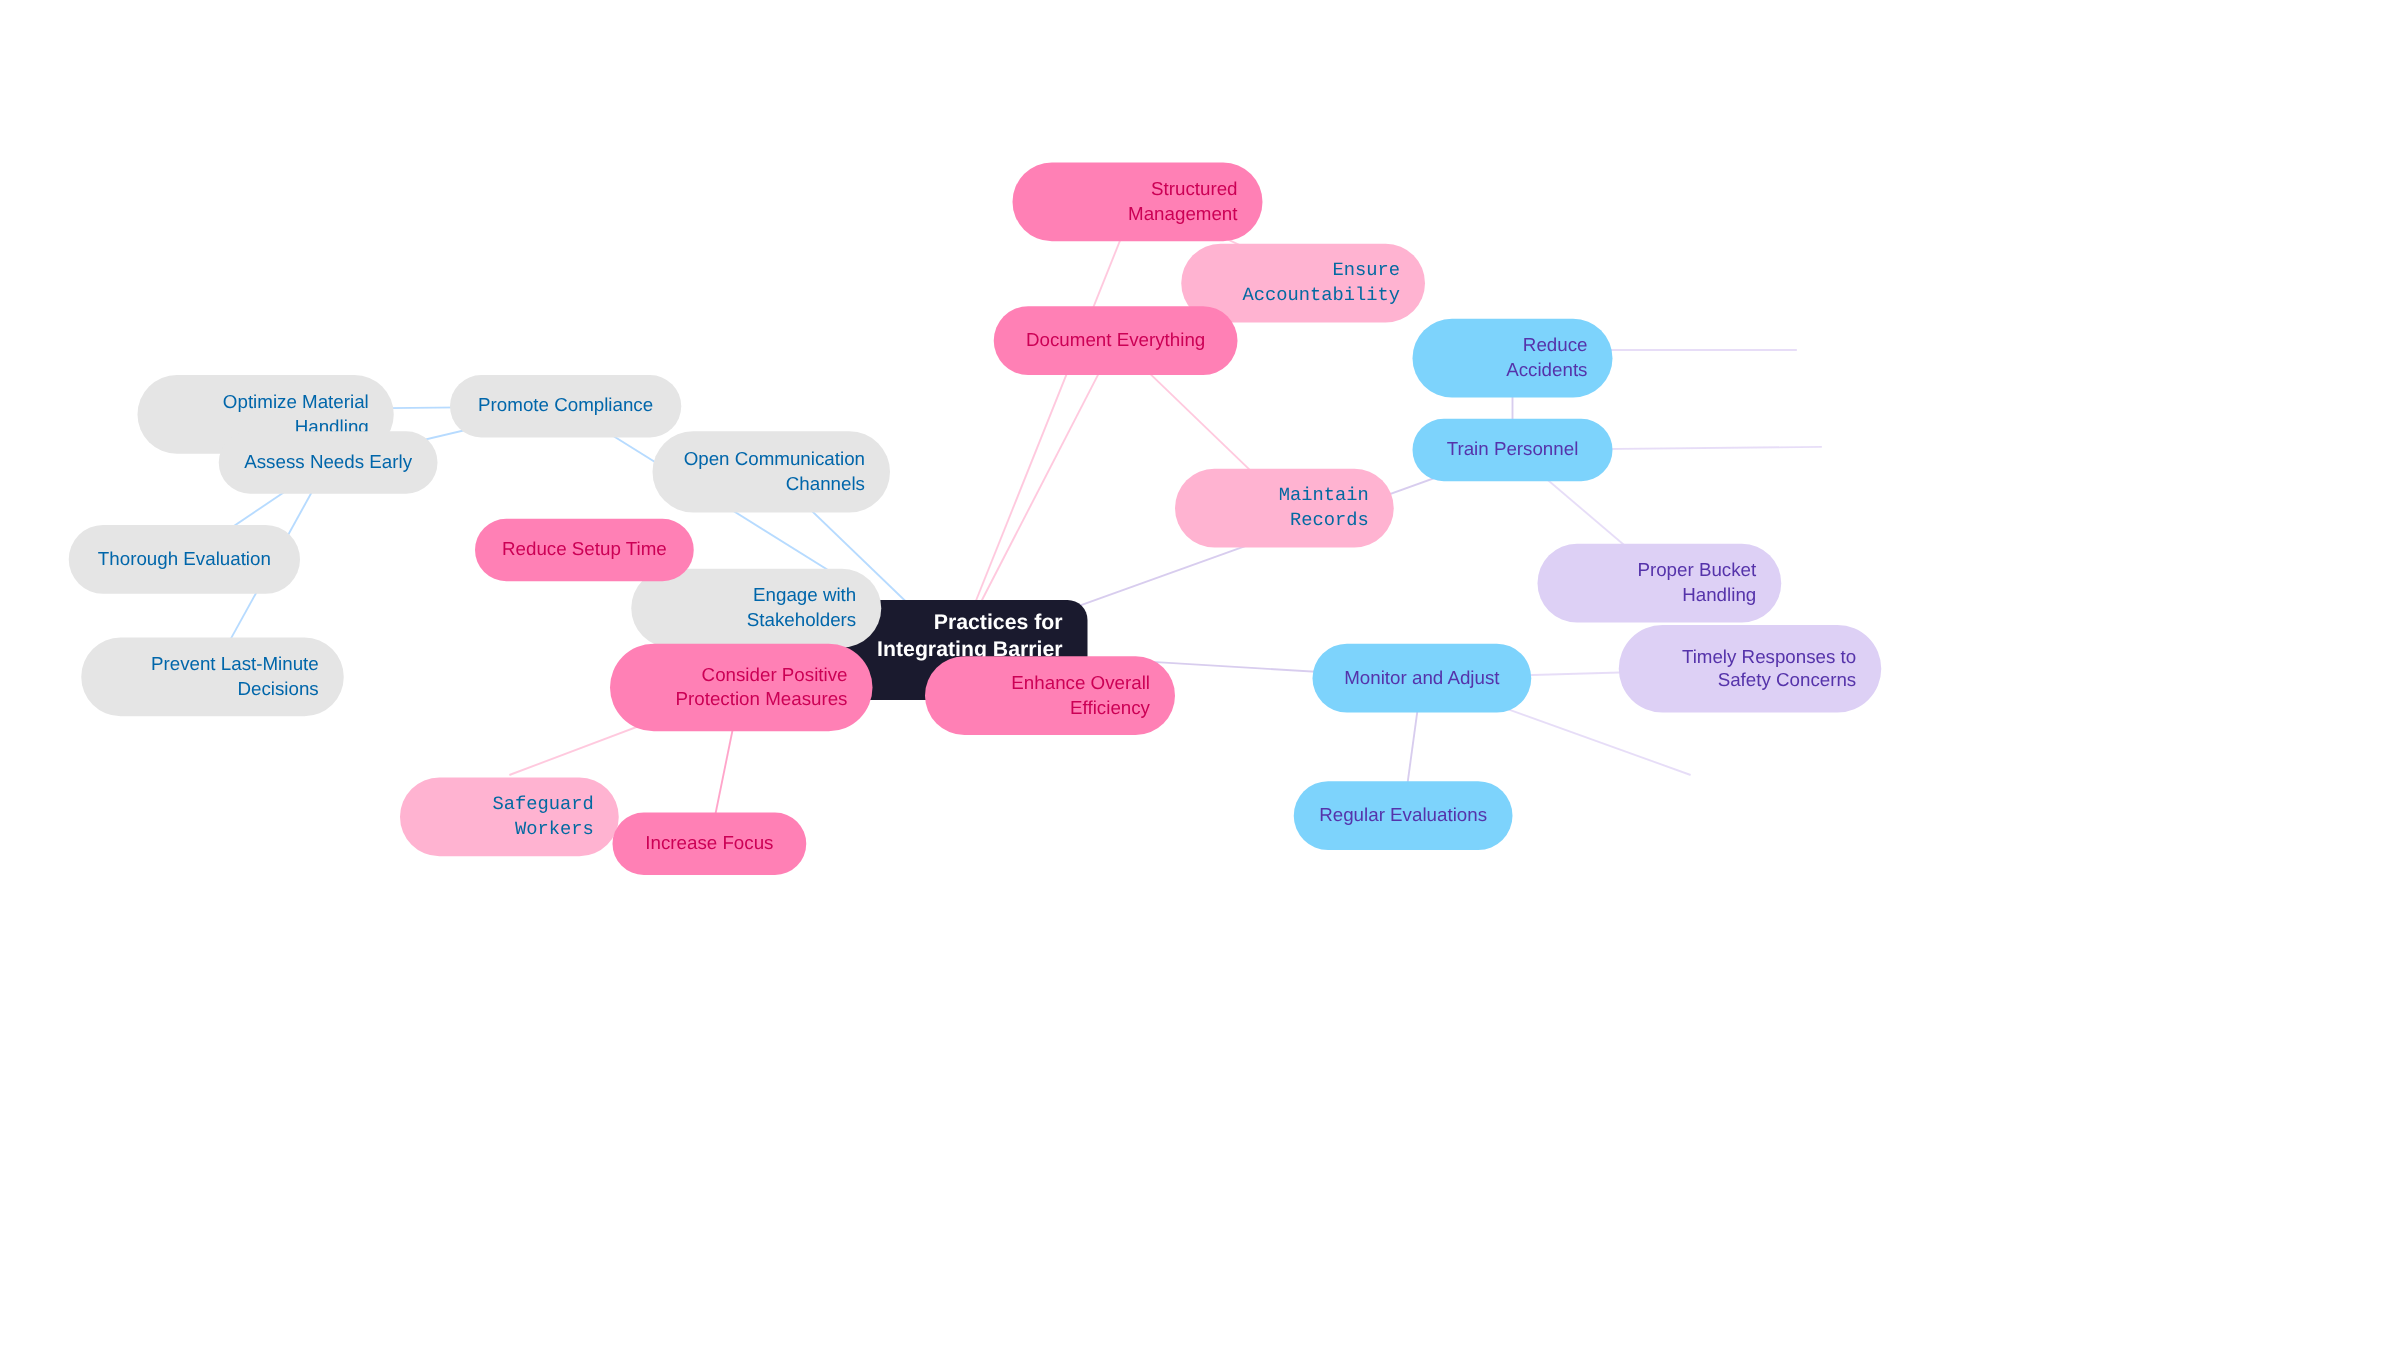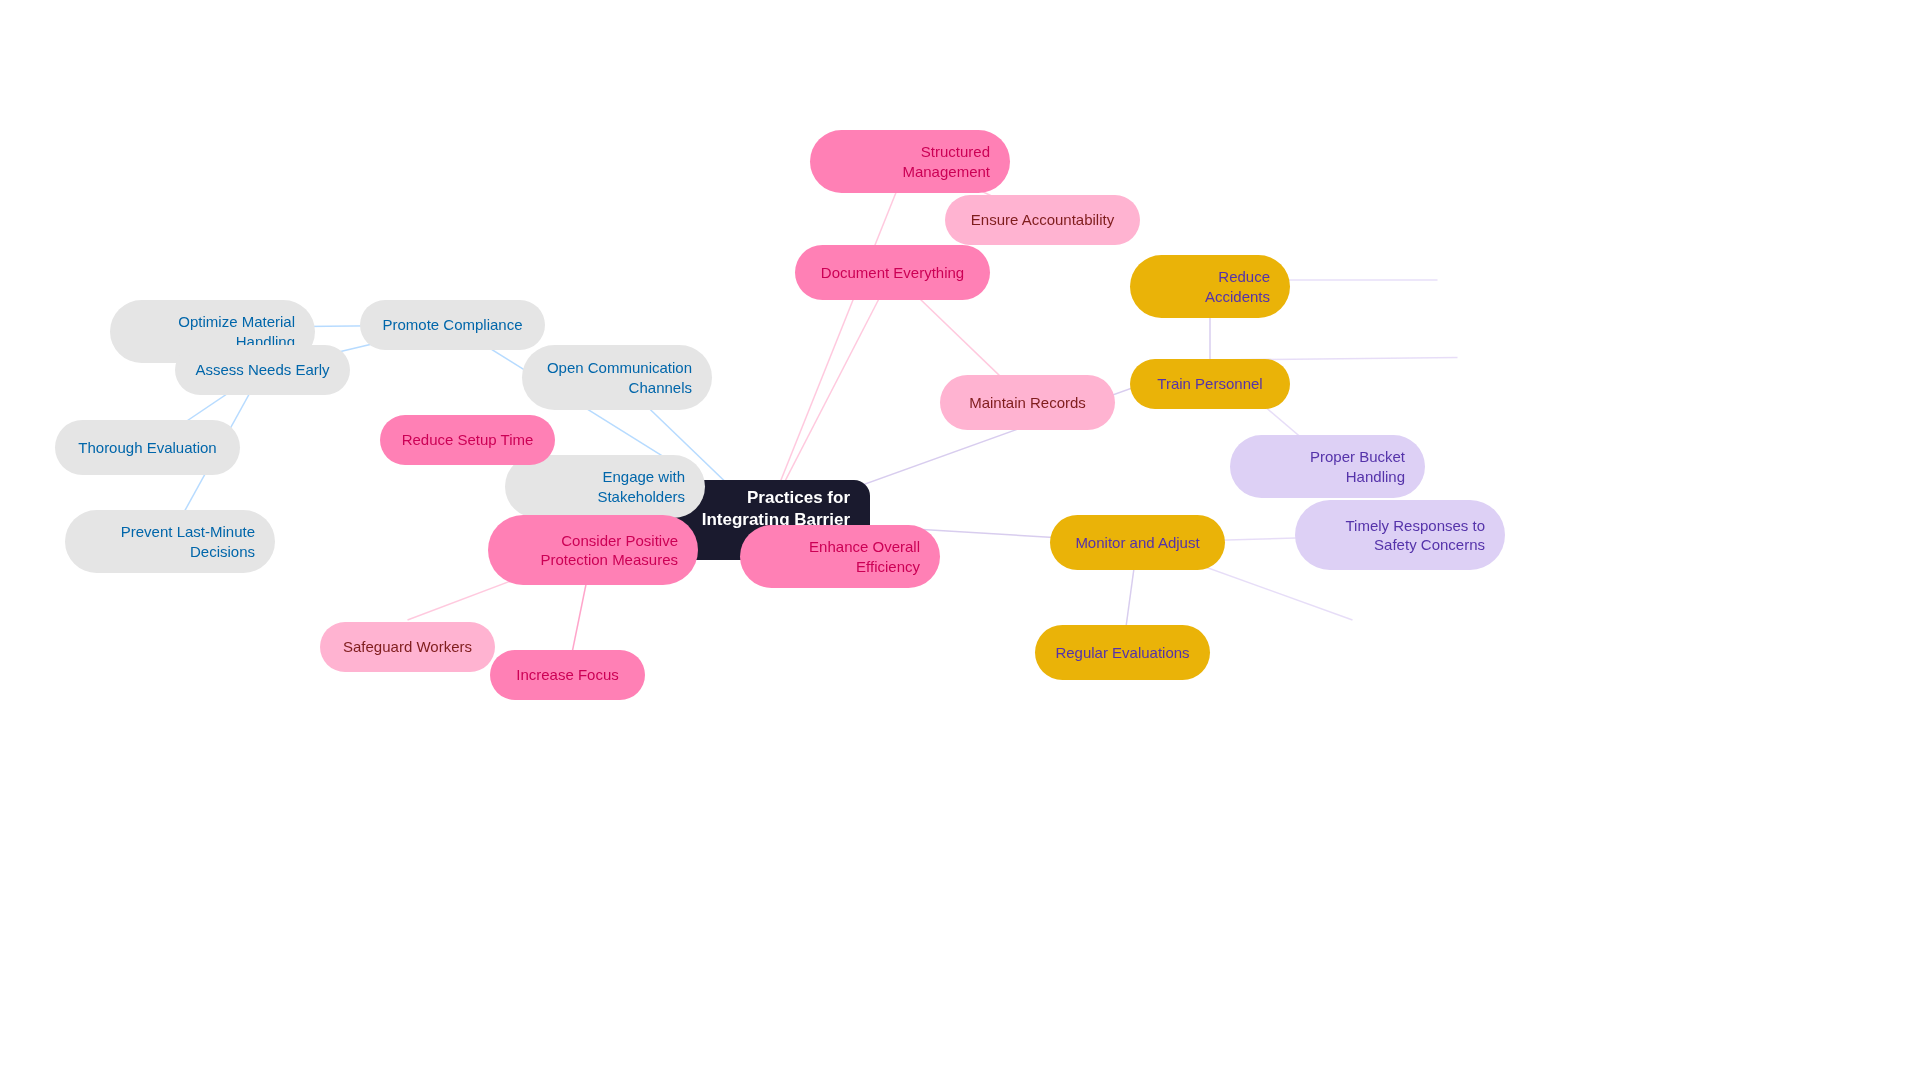--- a/index.html
+++ b/index.html
@@ -47,30 +47,31 @@
       width: 200px;
       height: 80px;
     }
     .node-pink {
       background: #ff80b5;
       color: #cc0055;
       border: none;
     }
     .node-pink-light {
       background: #ffb3d1;
-      color: #7f1d1d;
+      color: #0369a1;
       border: none;
+      font-family: Liberation Mono, monospace;
     }
     .node-blue {
       background: #e5e5e5;
       color: #0066aa;
       border: none;
     }
     .node-purple {
-      background: #eab308;
+      background: #7dd3fc;
       color: #5533aa;
       border: none;
     }
     .node-purple-light {
       background: #ddd0f5;
       color: #5533aa;
       border: none;
     }
   </style>
 </head>
@@ -114,19 +115,19 @@
     <div class="node node-pink" style="left: 380px; top: 415px; width: 175px; min-height: 50px;">Reduce Setup Time</div>
     <div class="node node-pink" style="left: 488px; top: 515px; width: 210px; min-height: 70px;">Consider Positive Protection Measures</div>
     <div class="node node-pink-light" style="left: 320px; top: 595px; width: 175px; min-height: 50px; margin-top: 27px;">Safeguard Workers</div>
     <div class="node node-pink" style="left: 490px; top: 650px; width: 155px; min-height: 50px;">Increase Focus</div>
     <div class="node node-pink" style="left: 740px; top: 525px; width: 200px; min-height: 55px;">Enhance Overall Efficiency</div>
     <div class="node node-blue" style="left: 360px; top: 300px; width: 185px; min-height: 50px;">Promote Compliance</div>
     <div class="node node-blue" style="left: 110px; top: 300px; width: 205px; min-height: 55px;">Optimize Material Handling</div>
     <div class="node node-blue" style="left: 175px; top: 345px; width: 175px; min-height: 50px;">Assess Needs Early</div>
     <div class="node node-blue" style="left: 55px; top: 420px; width: 185px; min-height: 55px;">Thorough Evaluation</div>
     <div class="node node-blue" style="left: 65px; top: 510px; width: 210px; min-height: 55px;">Prevent Last-Minute Decisions</div>
-    <div class="node node-purple" style="left: 1130px; top: 335px; width: 160px; min-height: 50px; margin-top: 24px;">Train Personnel</div>
+    <div class="node node-purple" style="left: 1130px; top: 335px; width: 160px; min-height: 50px;">Train Personnel</div>
     <div class="node node-purple" style="left: 1130px; top: 255px; width: 160px; min-height: 50px;">Reduce Accidents</div>
     <div class="node node-purple-light" style="left: 1230px; top: 435px; width: 195px; min-height: 50px;">Proper Bucket Handling</div>
     <div class="node node-purple" style="left: 1050px; top: 515px; width: 175px; min-height: 55px;">Monitor and Adjust</div>
     <div class="node node-purple-light" style="left: 1295px; top: 500px; width: 210px; min-height: 70px;">Timely Responses to Safety Concerns</div>
     <div class="node node-purple" style="left: 1035px; top: 625px; width: 175px; min-height: 55px;">Regular Evaluations</div>
   </div>
 
 </body></html>

